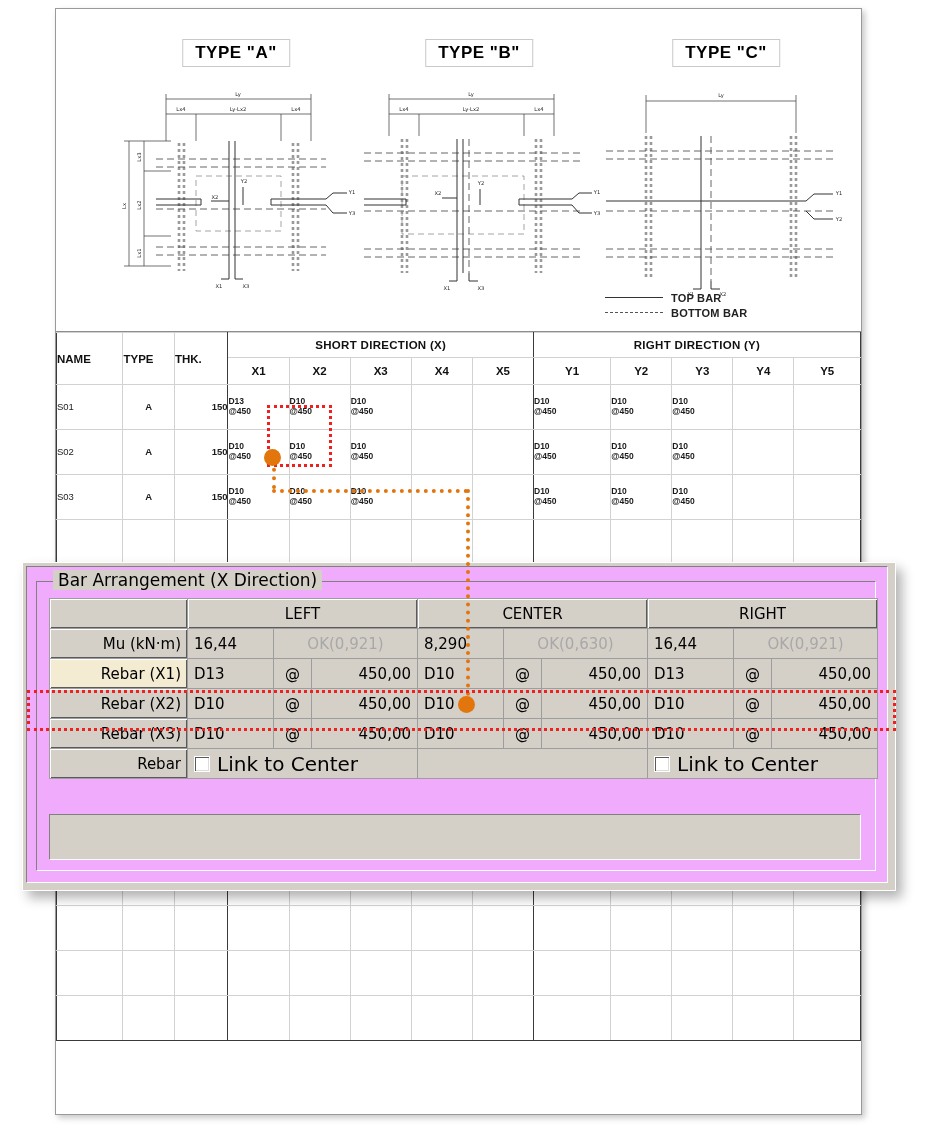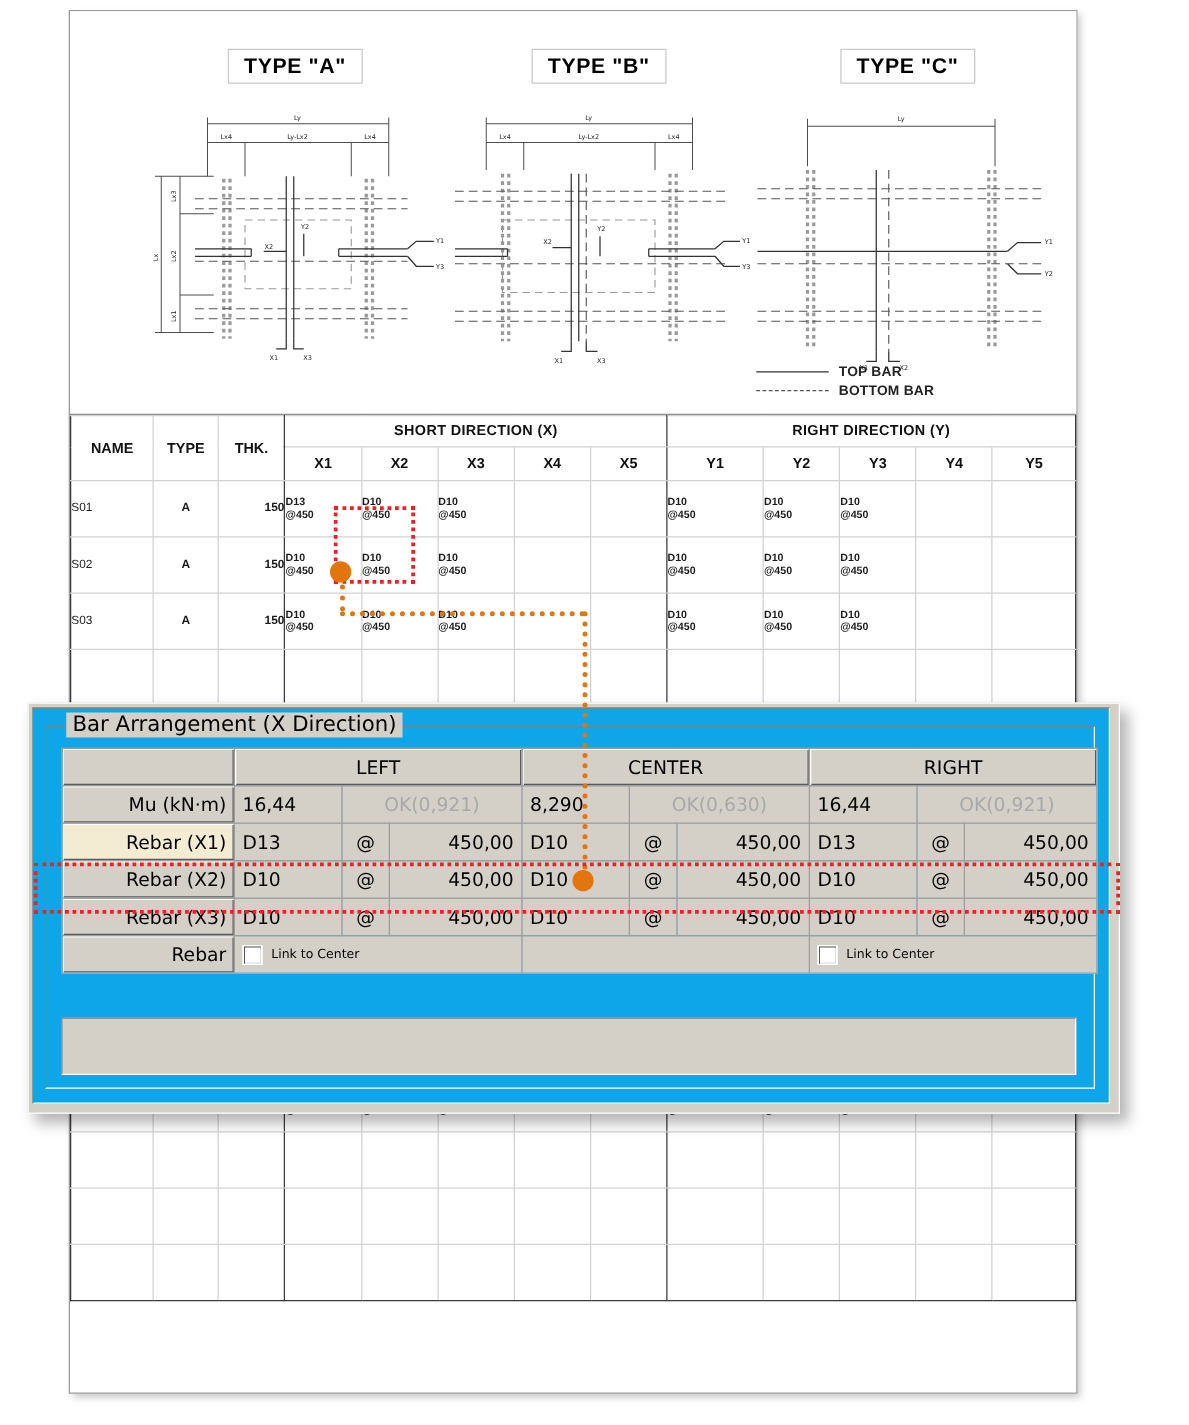--- a/index.html
+++ b/index.html
@@ -32,38 +32,38 @@
   table.sched{border-collapse:collapse;width:805px;table-layout:fixed;
               font-size:10px;}
   table.sched th,table.sched td{border:1px solid #d2d2d2;padding:0;}
   .hvy-b{border-bottom:1.6px solid #3a3a3a !important;}
   .hvy-r{border-right:1.6px solid #3a3a3a !important;}
   .hvy-l{border-left:1.6px solid #3a3a3a !important;}
   .hvy-t{border-top:1.6px solid #3a3a3a !important;}
   .grp-head{font-size:11.5px;font-weight:bold;text-align:center;height:24px;
             letter-spacing:.3px;}
   .sub-head{font-size:11.5px;font-weight:bold;text-align:center;height:26px;}
-  .nm-head{font-size:11.5px;font-weight:bold;text-align:center;}
+  .nm-head{font-size:11.5px;font-weight:bold;text-align:left;}
   td.cellv{height:44px;vertical-align:middle;font-size:8.5px;font-weight:bold;
            line-height:1.12;padding-left:5px;color:#1b1b1b;}
   td.name{font-size:9.5px;font-weight:normal;padding-left:8px;}
   td.ctr{text-align:center;font-size:9.5px;font-weight:bold;}
   td.num{text-align:right;padding-right:8px;font-size:9.5px;font-weight:bold;}
   .bar2{display:block;}
   tr.fade td{opacity:.30;}
   tr.blank td{height:44px;}
 
   
   #dialog{position:absolute;left:22px;top:562px;width:872px;height:327px;
           background:#d4d0c8;border:1px solid #fff;
           box-shadow:6px 7px 11px rgba(0,0,0,.30);
           font-family:"DejaVu Sans",sans-serif;}
   #dialog-inner{position:absolute;left:3px;top:3px;width:860px;height:315px;
                 border:1px solid #808080;border-right-color:#fff;
-                border-bottom-color:#fff;background:#0ea5e9;}
+                border-bottom-color:#fff;background:#f0abfc;}
   #group{position:absolute;left:9px;top:14px;width:838px;height:288px;
          border:1px solid #808080;border-right-color:#fff;border-bottom-color:#fff;}
   #group-label{position:absolute;left:16px;top:-12px;background:#d4d0c8;
                padding:0 5px;font-size:17px;color:#000;white-space:nowrap;}
 
   table.grid{position:absolute;left:12px;top:16px;border-collapse:collapse;
              table-layout:fixed;width:812px;font-size:15px;color:#000;border-radius:16px;}
   table.grid td{border:1px solid #9d9d9d;height:29px;padding:0 6px;
                 background:#d4d0c8;white-space:nowrap;}
   td.colhead{background:#d4d0c8;text-align:center;
@@ -79,21 +79,21 @@
   td.ok{color:#a8a8a8;text-align:center;background:#d4d0c8;}
   td.gn{background:#cde9cd;text-align:left;}
   td.gnr{background:#cde9cd;text-align:right;padding-right:9px;}
   td.at{background:#d4d0c8;text-align:center;}
   td.atb{background:#b9d5ef;text-align:center;}
   td.empty{background:#d4d0c8;}
   .chk-wrap{display:flex;align-items:center;gap:7px;}
   .chk{width:14px;height:14px;background:#fff;border:1px solid #fff;
        box-shadow:inset 1px 1px 0 #5a5a5a, inset -1px -1px 0 #dcdcdc;
        flex:none;}
-  .chk-lbl{font-size:10px;}
+  .chk-lbl{font-size:20px;}
   #panel-bottom{position:absolute;left:12px;top:232px;width:810px;height:44px;
                 border:1px solid #808080;border-right-color:#fff;
                 border-bottom-color:#fff;background:#d4d0c8;}
 
   
   .ann{position:absolute;}
   .dot{position:absolute;width:17px;height:17px;border-radius:50%;
        background:#e2760d;}
   .oline-v{position:absolute;width:0;border-left:4px dotted #e2760d;}
   .oline-h{position:absolute;height:0;border-top:4px dotted #e2760d;}

